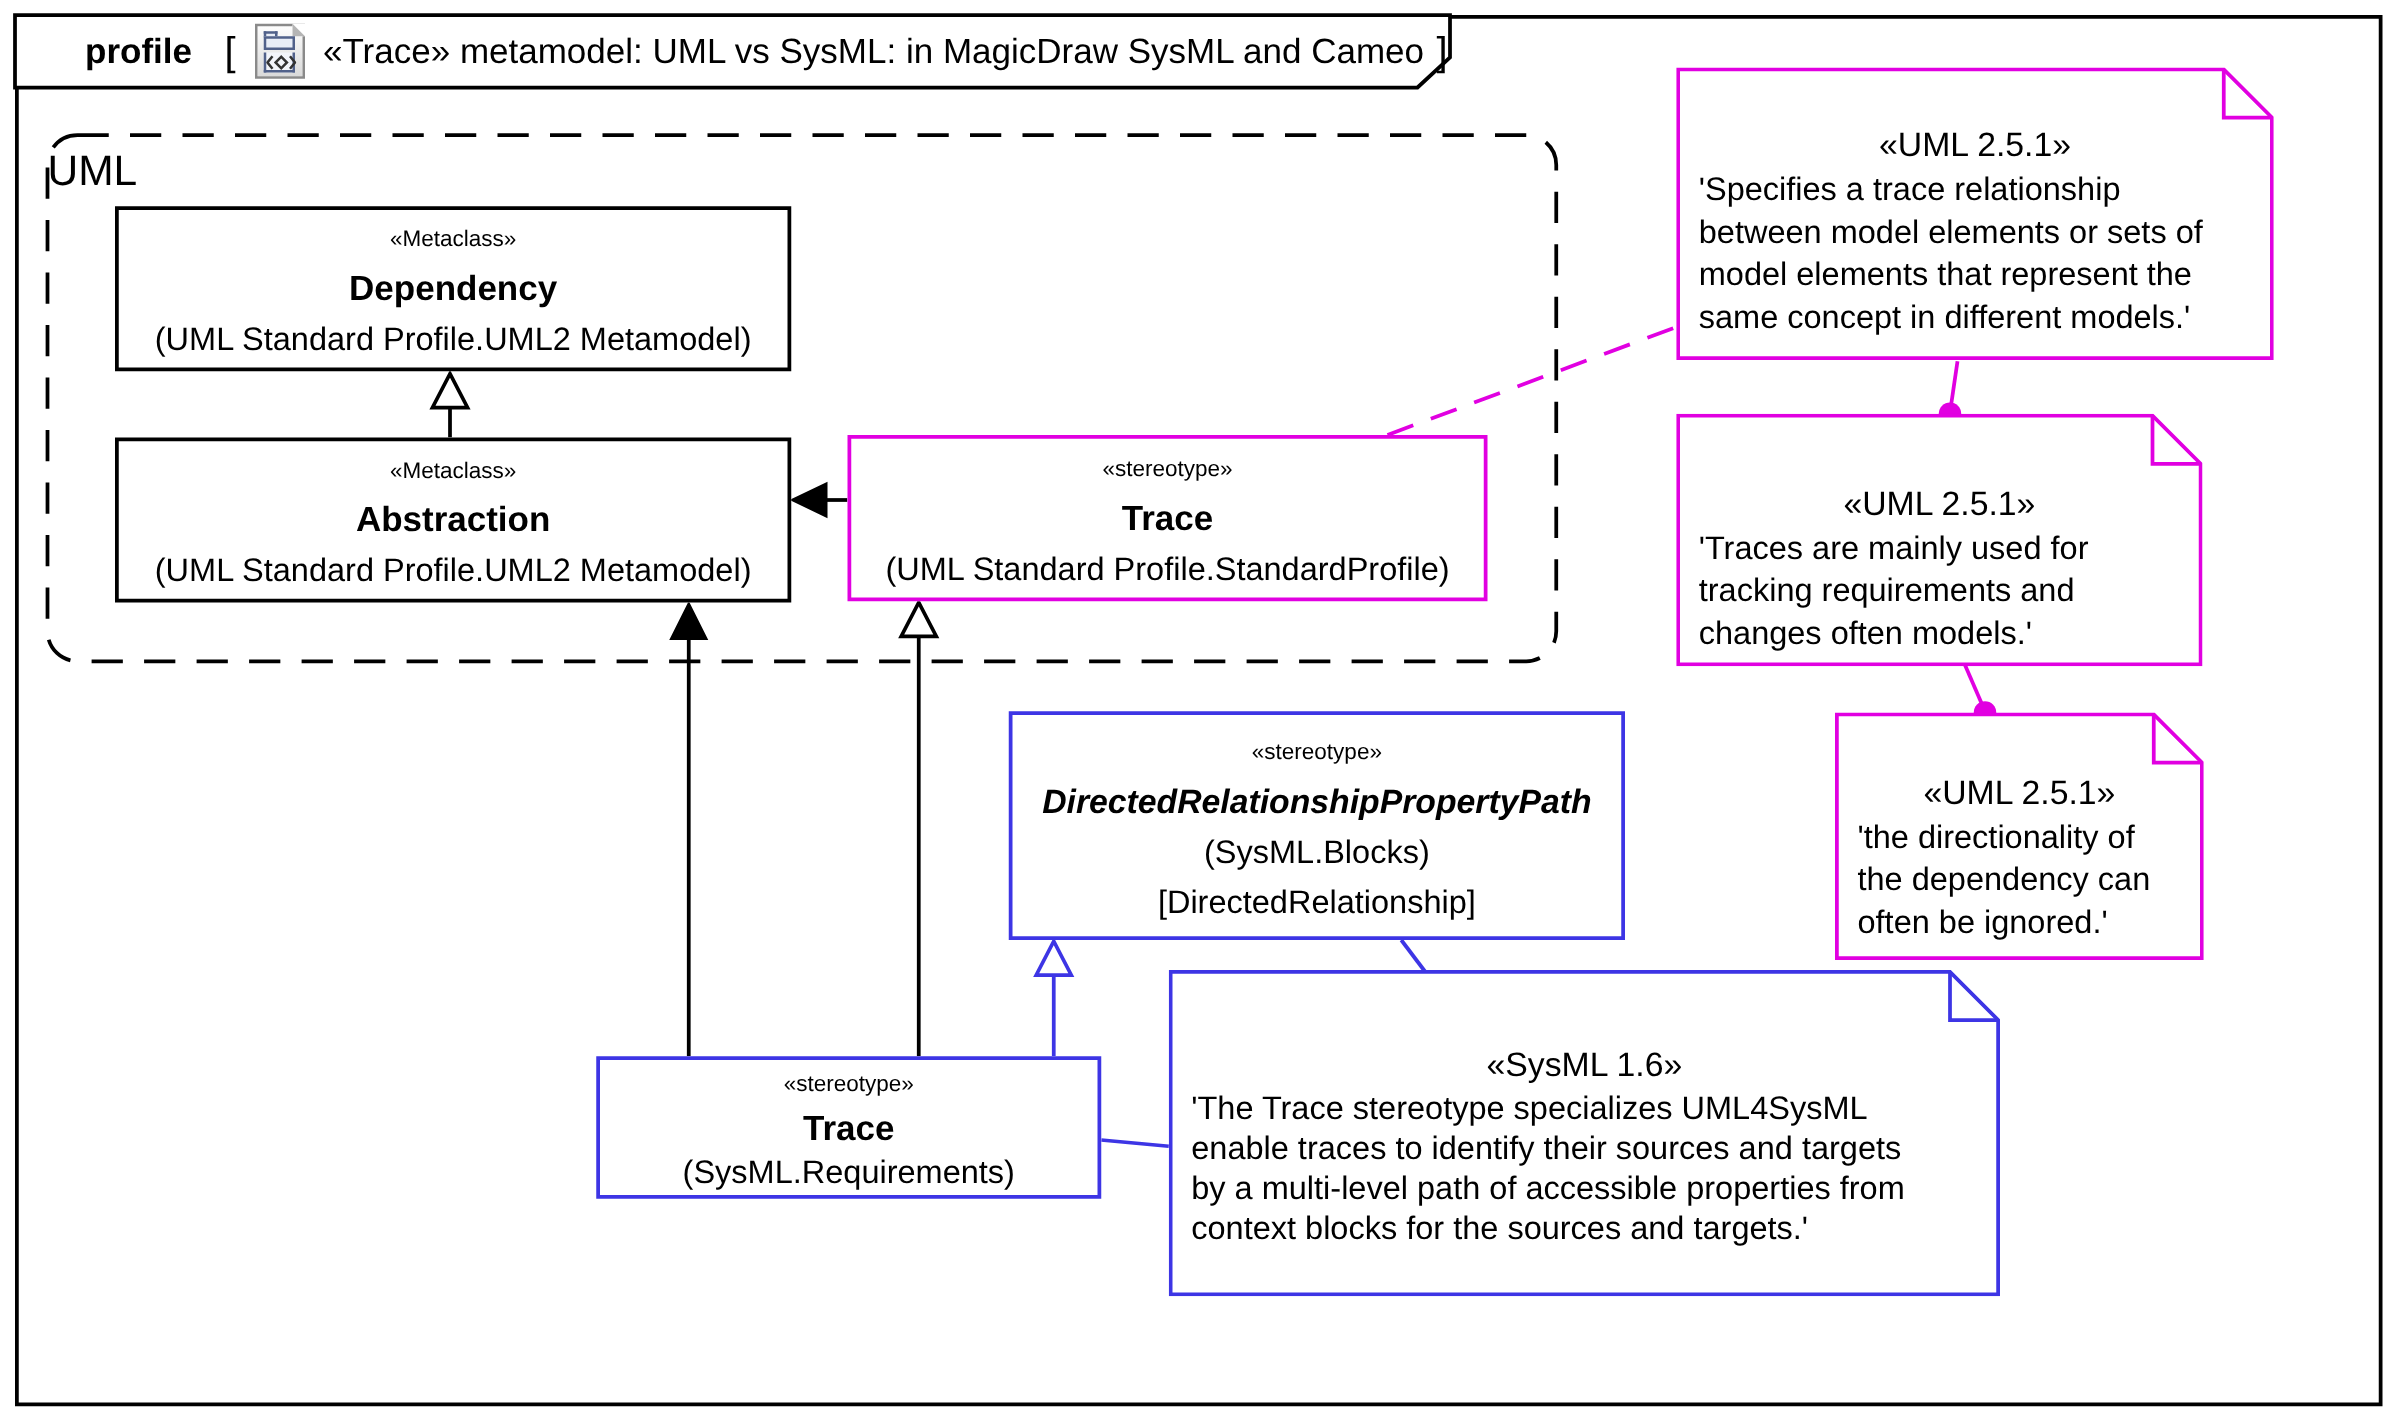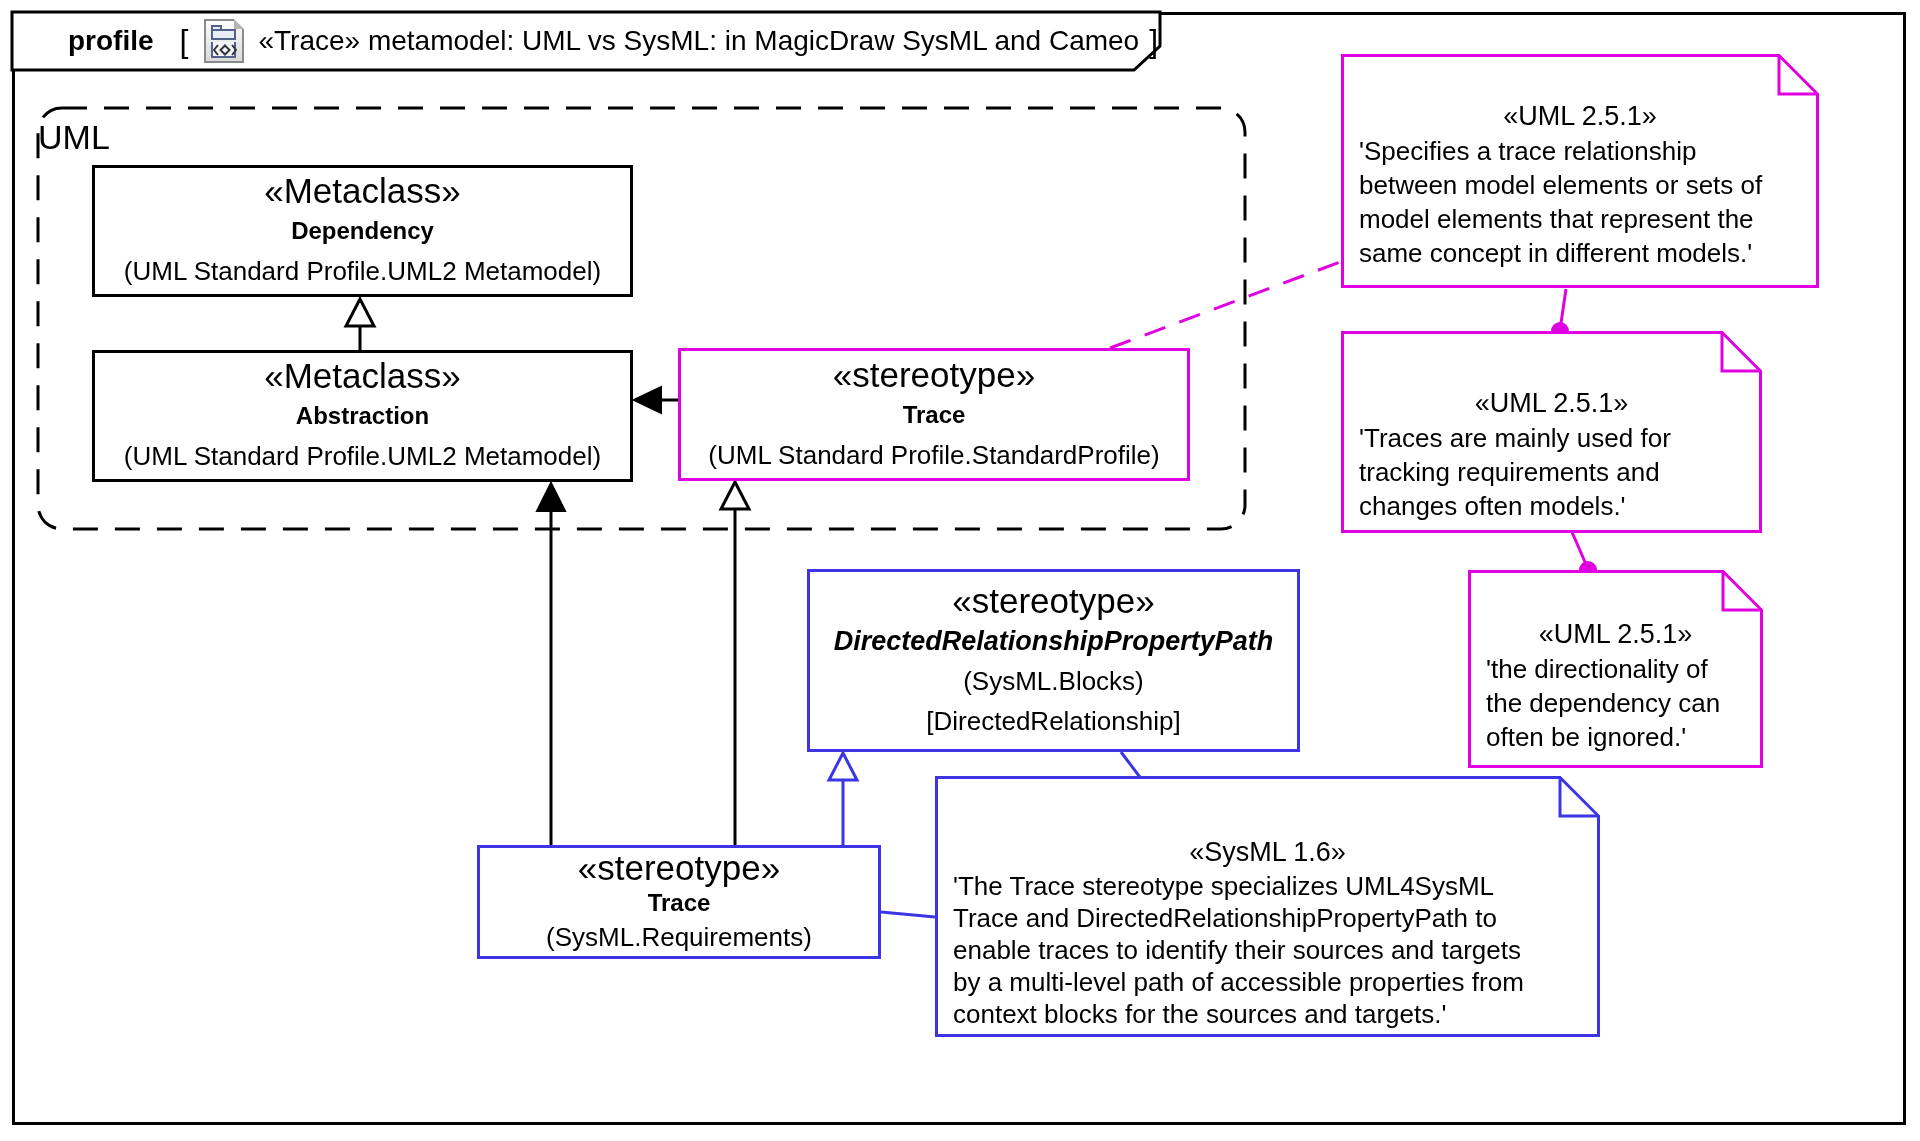--- a/index.html
+++ b/index.html
@@ -25,22 +25,22 @@
   #diagram-icon .folder-body{position:absolute;left:5px;top:8px;width:25px;height:11px;border:2px solid #51618a;box-sizing:border-box;background:#e8edf6;}
   #diagram-icon .glyph-box{position:absolute;left:5px;top:21px;width:25px;height:16px;border:2px solid #51618a;border-top:none;box-sizing:border-box;background:#f2f4fa;}
 
   
   #uml-label{left:38px;top:118px;width:1207px;text-align:left;font-size:34px;}
 
   
   .box{box-sizing:border-box;background:#fff;display:flex;flex-direction:column;justify-content:center;
        text-align:center;white-space:nowrap;}
   .box.black{border:3px solid #000;}
-  .box .st{font-size:35px;line-height:40px;}
-  .box .nm{font-size:24px;line-height:40px;font-weight:bold;}
+  .box .st{font-size:18px;line-height:40px;}
+  .box .nm{font-size:28px;line-height:40px;font-weight:bold;}
   .box .ql{font-size:26px;line-height:40px;}
 
   
   .note{box-sizing:border-box;}
   .note svg{position:absolute;left:0;top:0;}
   .note .txt{position:absolute;left:0;top:0;width:100%;box-sizing:border-box;}
   .note .nh{text-align:center;font-size:27px;line-height:36px;}
   .note .nl{font-size:26px;line-height:34px;padding-left:18px;white-space:nowrap;}
   .sys-note .nl{line-height:32px;}
 </style>
@@ -189,20 +189,19 @@
   </div>
 
   <div class="abs note sys-note" style="left:935px;top:776px;width:665px;height:317px;">
     <svg width="665" height="261" viewBox="0 0 665 261">
       <polygon points="1.5,1.5 625,1.5 663.5,40 663.5,259.5 1.5,259.5" fill="#fff" stroke="#3D35E5" stroke-width="3"></polygon>
       <polyline points="625,1.5 625,40 663.5,40" fill="none" stroke="#3D35E5" stroke-width="3"></polyline>
     </svg>
     <div class="txt" style="padding-top:58px;">
       <div class="nh">«SysML 1.6»</div>
       <div class="nl">'The Trace stereotype specializes UML4SysML</div>
-      <div class="nl">Trace and DirectedRelationshipPropertyPath to</div>
       <div class="nl">enable traces to identify their sources and targets</div>
       <div class="nl">by a multi-level path of accessible properties from</div>
       <div class="nl">context blocks for the sources and targets.'</div>
     </div>
   </div>
 
 </div>
 
 </body></html>

